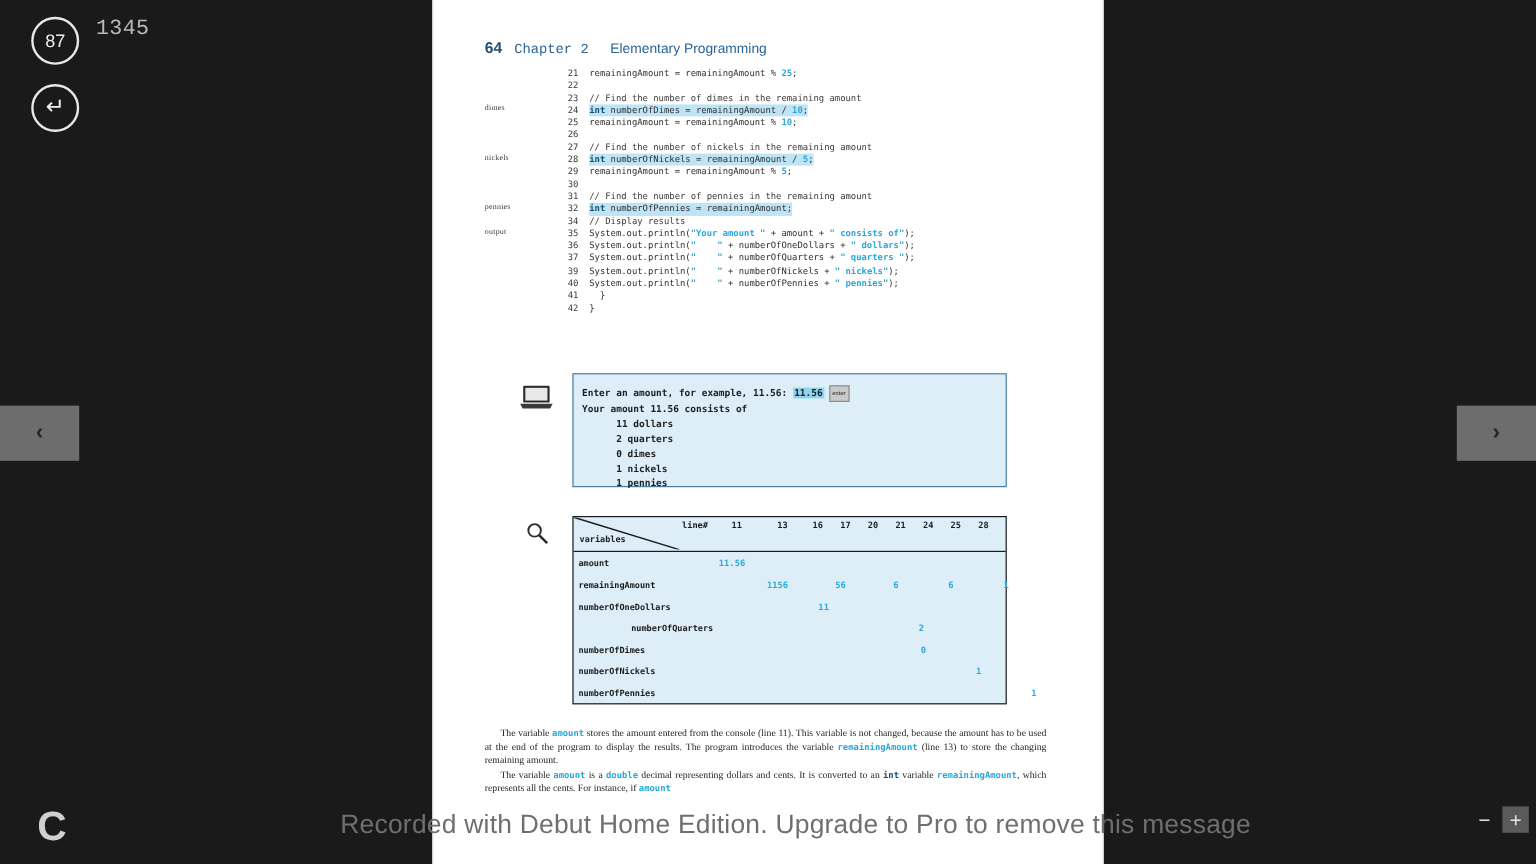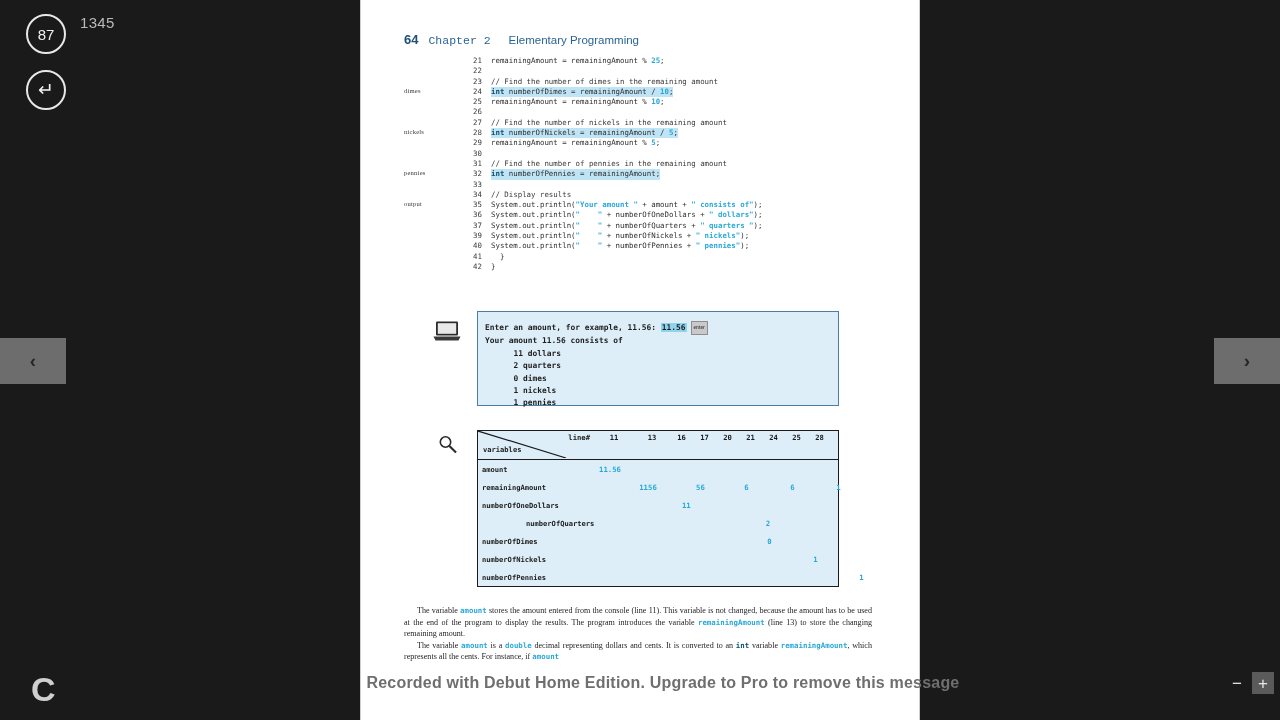--- a/index.html
+++ b/index.html
@@ -16,21 +16,21 @@
   .hud-top{position:absolute;left:26px;top:14px;width:200px;}
   .hud-badge-row{display:flex;gap:14px;}
   .circle-btn{
     width:40px;height:40px;border-radius:50%;
     border:2px solid #e8e8e8;background:transparent;
     display:flex;align-items:center;justify-content:center;
     color:#f0f0f0;font-size:15px;font-weight:400;
     font-family:"Liberation Sans",sans-serif;
     box-sizing:border-box;
   }
-  .page-count{color:#b9b9b9;font-size:15px;letter-spacing:.3px;}
+  .page-count{color:#b9b9b9;font-size:18px;letter-spacing:.3px;font-family:Liberation Mono, monospace;}
   .back-btn{margin-top:16px;}
   .back-glyph{font-size:19px;line-height:1;transform:translateY(-1px);}
 
   .nav-arrow{
     position:absolute;top:338px;width:66px;height:46px;
     background:#6d6d6d;display:flex;align-items:center;justify-content:center;
     color:#262626;font-size:19px;font-weight:700;
   }
   #nav-prev{left:0;}
   #nav-next{right:0;}
@@ -140,21 +140,21 @@
     font-family:"Liberation Serif",serif;font-size:8.1px;line-height:11.5px;
     color:#1d1d1d;text-align:justify;
   }
   .body-copy p{margin:0;text-indent:13px;}
   .mono-blue{font-family:"DejaVu Sans Mono",monospace;color:#29a8d8;font-weight:700;font-size:7.4px;}
   .mono-dark{font-family:"DejaVu Sans Mono",monospace;color:#10506f;font-weight:700;font-size:7.4px;}
 
   
   #watermark{
     position:absolute;left:0;right:0;top:674px;text-align:center;
-    font-family:"Liberation Sans",sans-serif;font-size:16px;font-weight:700;
+    font-family:"Liberation Sans",sans-serif;font-size:22px;font-weight:400;
     color:#6f6f6f;letter-spacing:.2px;pointer-events:none;padding-left:46px;
   }
 </style>
 </head>
 <body>
 
 <div id="viewer-chrome">
 
   <div class="hud-top">
     <div class="hud-badge-row">
@@ -244,25 +244,20 @@
       </div>
       <div class="code-row">
         <div class="margin-note"></div>
         <div class="lineno">31</div>
         <div class="code-text"><span class="cmt">// Find the number of pennies in the remaining amount</span></div>
       </div>
       <div class="code-row">
         <div class="margin-note">pennies</div>
         <div class="lineno">32</div>
         <div class="code-text hl"><span class="kw">int</span> numberOfPennies = remainingAmount;</div>
-      </div>
-      <div class="code-row">
-        <div class="margin-note"></div>
-        <div class="lineno">33</div>
-        <div class="code-text">&nbsp;</div>
       </div>
       <div class="code-row">
         <div class="margin-note"></div>
         <div class="lineno">34</div>
         <div class="code-text"><span class="cmt">// Display results</span></div>
       </div>
       <div class="code-row">
         <div class="margin-note">output</div>
         <div class="lineno">35</div>
         <div class="code-text">System.out.println(<span class="str">"Your amount "</span> + amount + <span class="str">" consists of"</span>);</div>

